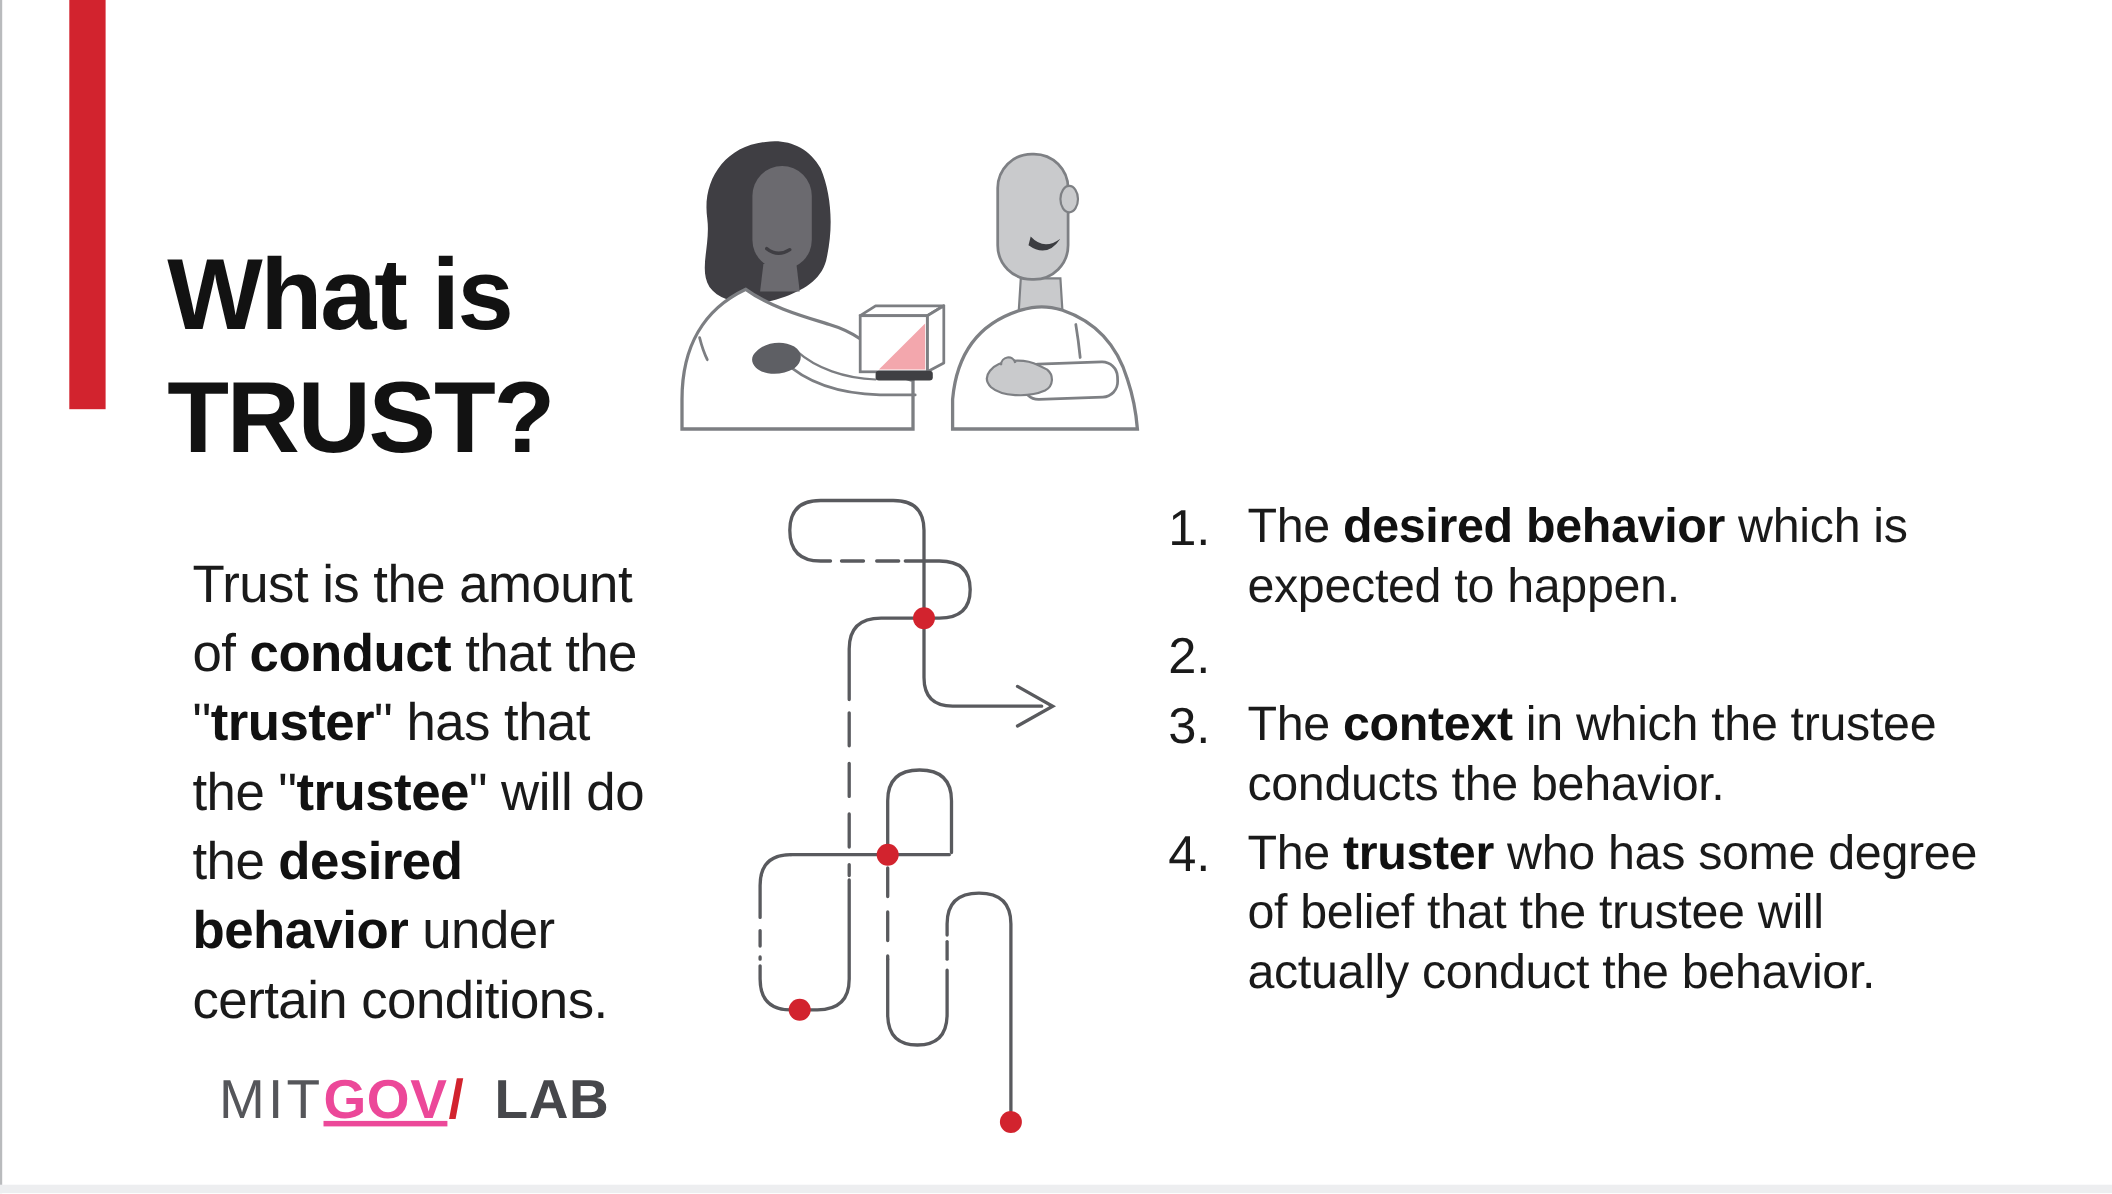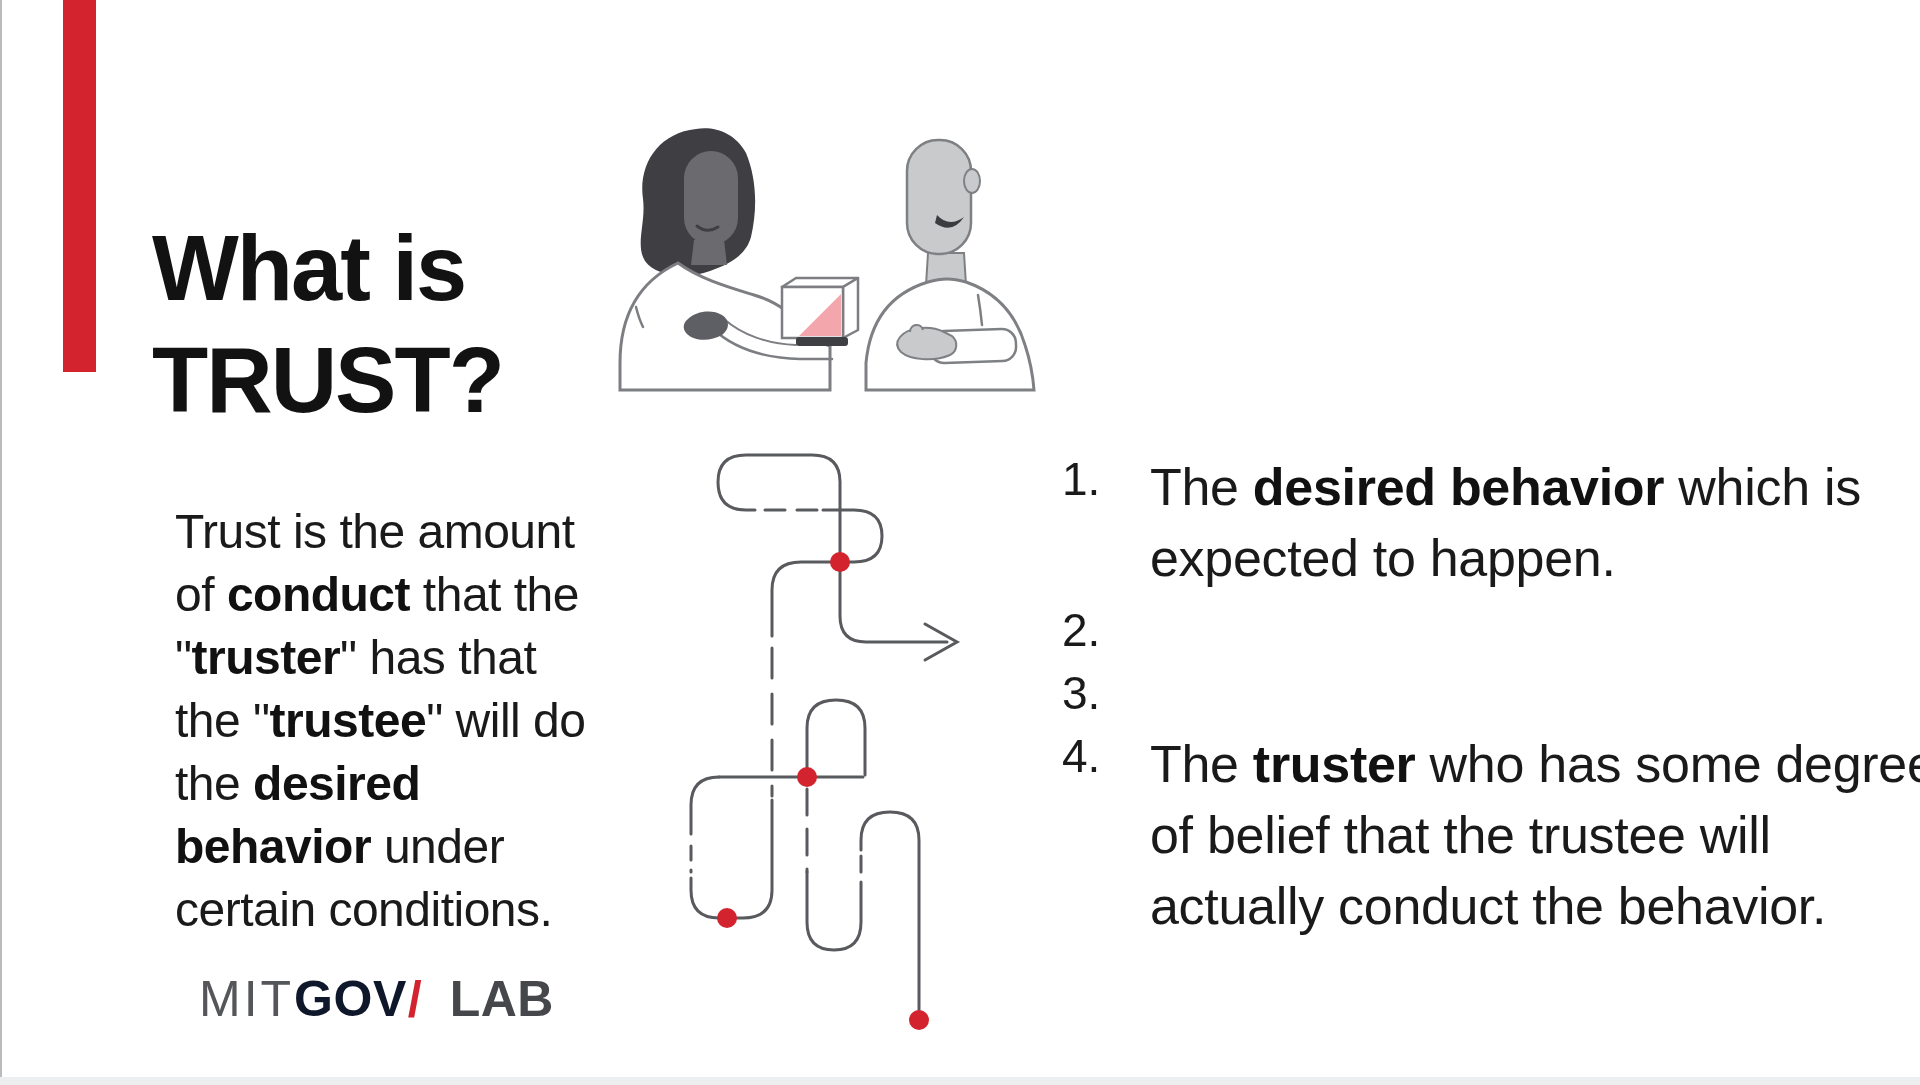--- a/index.html
+++ b/index.html
@@ -21,25 +21,25 @@
     font-size:48px;line-height:63px;letter-spacing:-0.5px;
     color:#1a1a1a;white-space:nowrap;
   }
   .definition b,.ctext b{font-weight:700;color:#111;}
   .components{position:absolute;left:1062px;top:452px;}
   .component{display:flex;margin-bottom:9px;}
   .num{
     width:72px;flex:0 0 72px;font-size:46px;line-height:54px;color:#1a1a1a;
   }
   .ctext{
-    font-size:52px;line-height:71px;letter-spacing:-0.3px;color:#1a1a1a;white-space:nowrap;margin-left:16px;
+    font-size:44px;line-height:54px;letter-spacing:-0.3px;color:#1a1a1a;white-space:nowrap;
   }
   .logo{position:absolute;left:183px;top:970px;font-size:50px;white-space:nowrap;letter-spacing:0;}
   .logo .mit{font-weight:400;color:#55565a;letter-spacing:3px;margin-left:16px;}
-  .logo .gov{font-weight:700;color:#0f172a;letter-spacing:0.5px;}
+  .logo .gov{font-weight:700;color:#ec4899;letter-spacing:0.5px;text-decoration:underline;}
   .logo .slash{font-weight:700;color:#d2232e;padding:0 1px;}
   .logo .lab{font-weight:700;color:#46474b;letter-spacing:0.5px;margin-left:27px;}
   .people-svg{position:absolute;left:600px;top:85px;}
   .path-svg{position:absolute;left:675px;top:448px;}
 </style>
 </head>
 <body>
 
 <div class="slide">
 
@@ -115,20 +115,21 @@
   <div class="components">
     <div class="component">
       <span class="num">1.</span>
       <div class="ctext">The <b>desired behavior</b> which is<br>expected to happen.</div>
     </div>
     <div class="component">
       <span class="num">2.</span>
     </div>
     <div class="component">
       <span class="num">3.</span>
+      <div class="ctext">The <b>context</b> in which the trustee<br>conducts the behavior.</div>
     </div>
     <div class="component">
       <span class="num">4.</span>
       <div class="ctext">The <b>truster</b> who has some degree<br>of belief that the trustee will<br>actually conduct the behavior.</div>
     </div>
   </div>
 
   <div class="logo">
     <span class="mit">MIT</span><span class="gov">GOV</span><span class="slash">/</span><span class="lab">LAB</span>
   </div>

